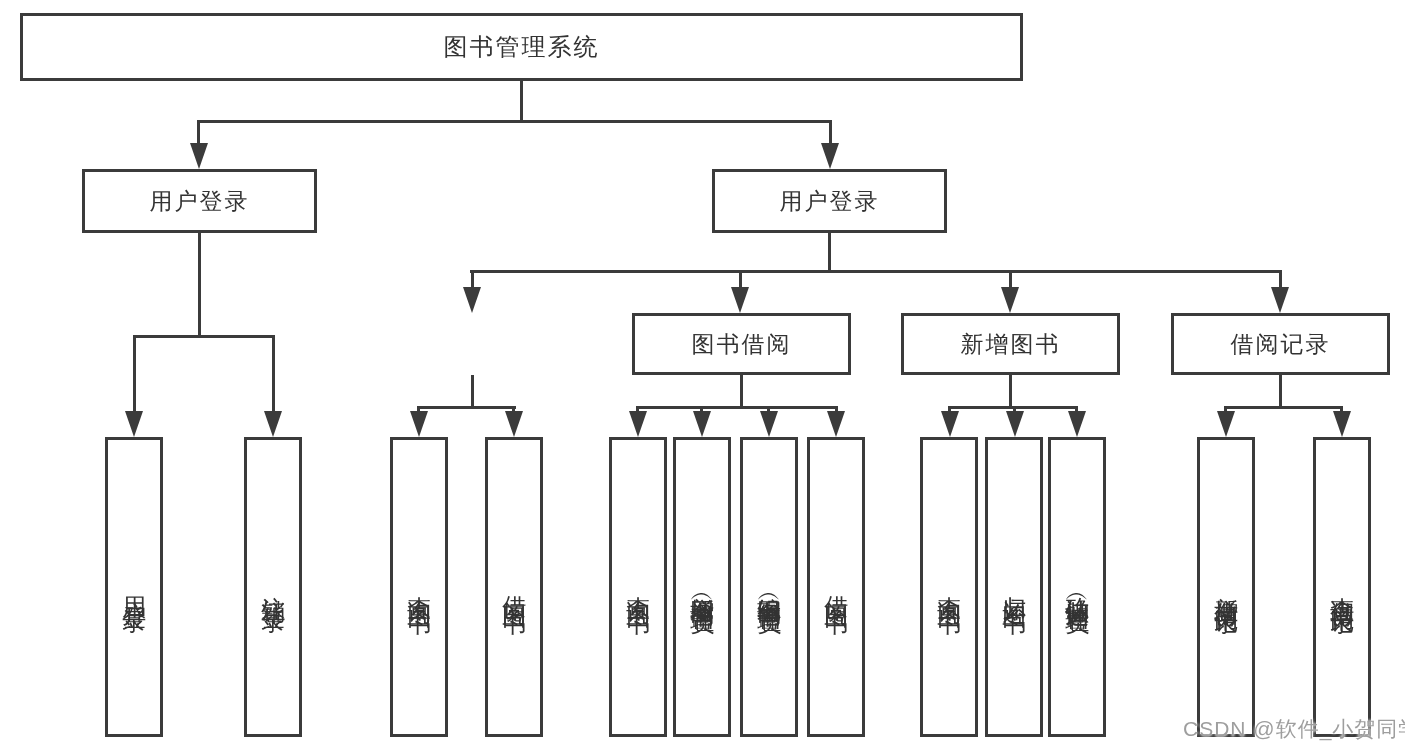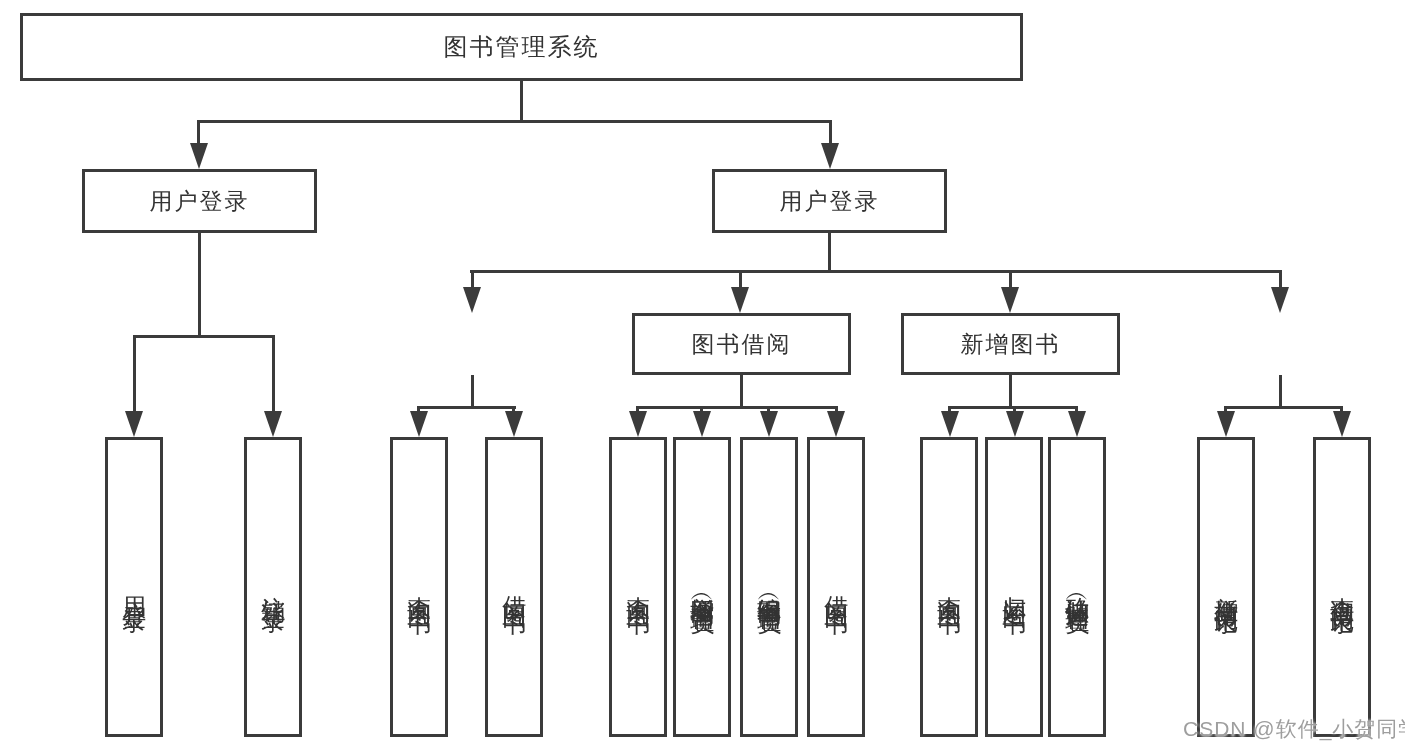--- a/index.html
+++ b/index.html
@@ -90,20 +90,21 @@
   <div class="vline" style="left:739px;top:270px;height:22px;"></div>
   <div class="vline" style="left:1009px;top:270px;height:22px;"></div>
   <div class="vline" style="left:1279px;top:270px;height:22px;"></div>
   <div class="arrow" style="left:463px;top:287px;"></div>
   <div class="arrow" style="left:731px;top:287px;"></div>
   <div class="arrow" style="left:1001px;top:287px;"></div>
   <div class="arrow" style="left:1271px;top:287px;"></div>
 
   <div class="box" style="left:632px;top:313px;width:219px;height:62px;">图书借阅</div>
   <div class="box" style="left:901px;top:313px;width:219px;height:62px;">新增图书</div>
+  <div class="box" style="left:1171px;top:313px;width:219px;height:62px;">借阅记录</div>
 
   <div class="vline" style="left:471px;top:375px;height:33px;"></div>
   <div class="hline" style="left:417px;top:406px;width:99px;"></div>
   <div class="vline" style="left:417px;top:406px;height:9px;"></div>
   <div class="vline" style="left:512px;top:406px;height:9px;"></div>
   <div class="arrow" style="left:410px;top:411px;"></div>
   <div class="arrow" style="left:505px;top:411px;"></div>
 
   <div class="vline" style="left:740px;top:375px;height:33px;"></div>
   <div class="hline" style="left:636px;top:406px;width:202px;"></div>

